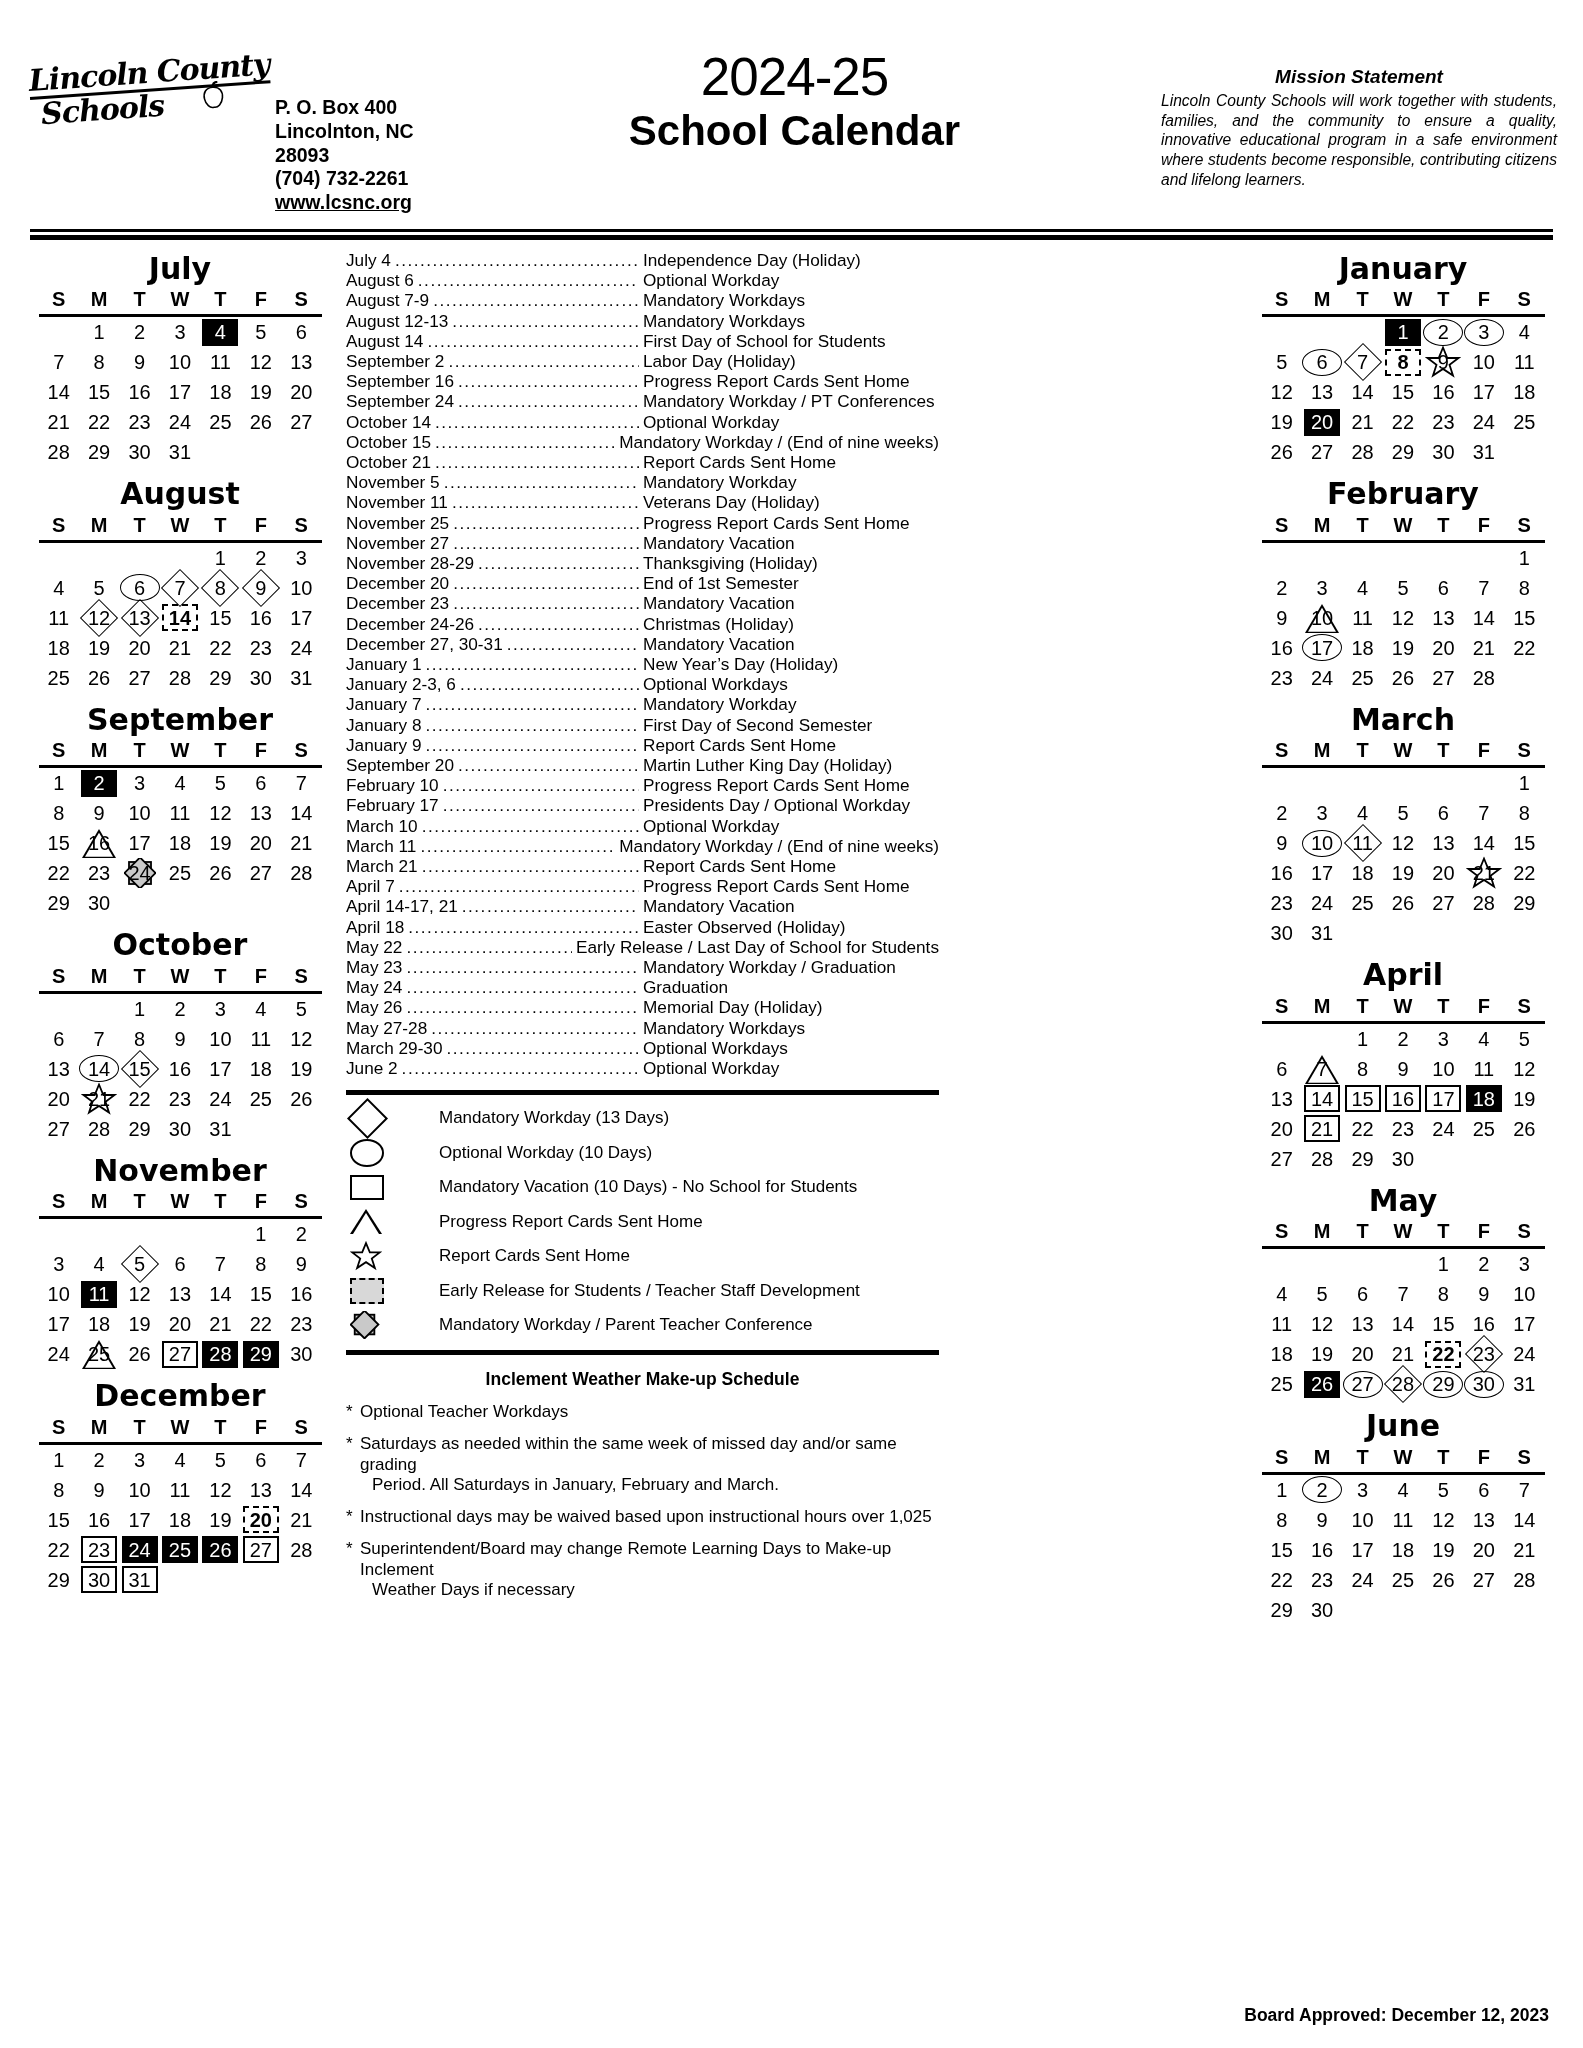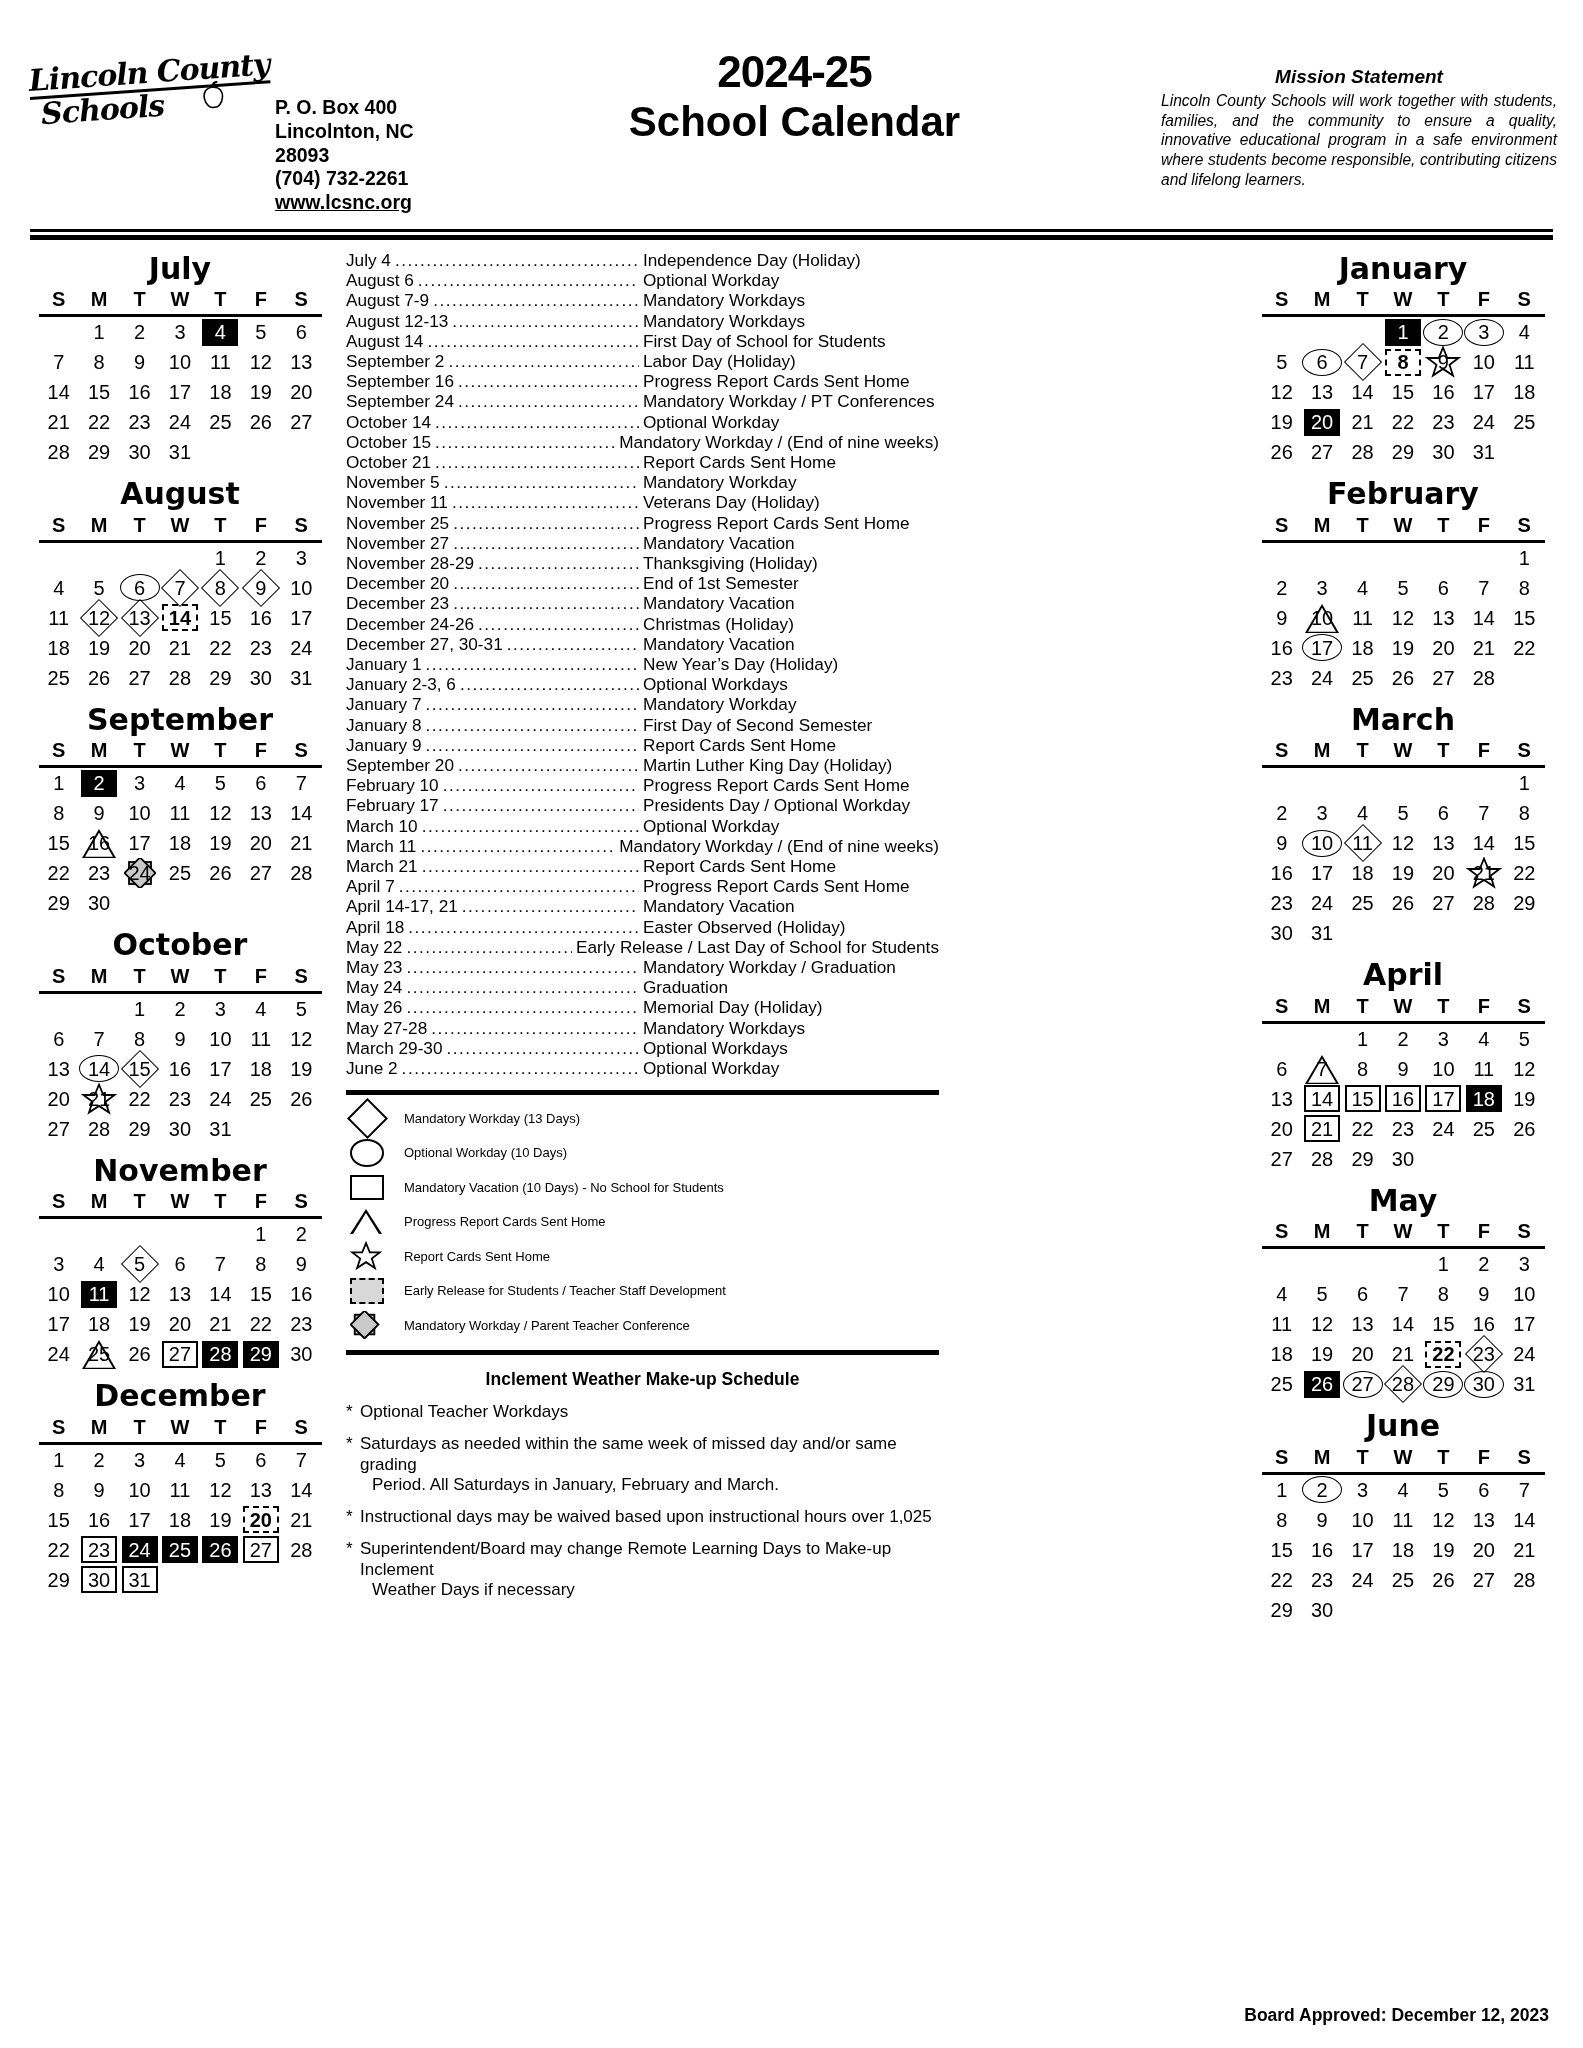--- a/index.html
+++ b/index.html
@@ -10,21 +10,21 @@
   .header{display:flex;align-items:flex-start;padding:28px 24px 0 30px;}
   .logo-block{width:400px;display:flex;align-items:flex-start;padding-top:38px;}
   .logo-script{font-family:"DejaVu Serif",serif;font-style:italic;font-weight:bold;font-size:30px;line-height:1.0;letter-spacing:-1px;transform:rotate(-4deg);transform-origin:left center;white-space:nowrap;position:relative;}
   .logo-script .l1{display:block;border-bottom:3px solid #000;padding-bottom:1px;}
   .logo-script .l2{display:block;padding-left:10px;}
   .apple{position:absolute;left:170px;top:28px;width:26px;height:28px;}
   .addr{margin-left:4px;font-weight:bold;font-size:19.5px;line-height:1.22;padding-top:30px;}
   .addr .u{text-decoration:underline;}
 
   .title-block{flex:1;text-align:center;padding-top:22px;}
-  .title-1{font-weight:bold;font-size:44px;line-height:1.02;letter-spacing:-1px;}
+  .title-1{font-weight:normal;font-size:53px;line-height:1.02;letter-spacing:-1px;}
   .title-2{font-weight:bold;font-size:42px;line-height:1.2;margin-top:2px;}
 
   .mission{width:400px;padding-top:38px;text-align:center;}
   .mission-h{font-weight:bold;font-style:italic;font-size:19px;margin-bottom:3px;}
   .mission-b{font-style:italic;font-size:15.6px;line-height:1.26;text-align:justify;padding:0 2px;}
 
   .rule-double{margin:14px 30px 0 30px;border-top:3px solid #000;border-bottom:5px solid #000;height:3px;}
 
   
   .content{display:flex;padding:10px 30px 0 30px;}
@@ -57,21 +57,21 @@
   
   .sd-title{text-align:center;font-weight:bold;font-size:30px;text-decoration:underline;padding:8px 0 10px 0;letter-spacing:0.5px;}
   .sd-list{font-size:17.2px;line-height:1.175;}
   .sd-row{display:flex;align-items:baseline;white-space:nowrap;}
   .sd-date{flex:0 0 auto;}
   .sd-dots{flex:1 1 auto;overflow:hidden;white-space:nowrap;margin:0 4px;letter-spacing:1.5px;}
   .sd-desc{flex:0 0 296px;}
 
   
   .sep{border-top:5px solid #000;margin:12px 0 10px 0;}
-  .legend-row{display:flex;align-items:center;font-size:13px;margin-bottom:8.5px;}
+  .legend-row{display:flex;align-items:center;font-size:17px;margin-bottom:8.5px;gap:35px;}
   .lg-icon{width:54px;flex:0 0 54px;display:flex;align-items:center;justify-content:flex-start;height:26px;padding-left:4px;}
   .lg-diamond{width:25px;height:25px;border:2px solid #000;transform:rotate(45deg);margin-left:3px;}
   .lg-ellipse{width:30px;height:24px;border:2px solid #000;border-radius:50%;}
   .lg-rect{width:30px;height:21px;border:2px solid #000;}
   .lg-black{width:32px;height:23px;background:#000;}
   .lg-tri{width:0;height:0;border-left:16px solid transparent;border-right:16px solid transparent;border-bottom:25px solid #000;position:relative;}
   .lg-tri::after{content:"";position:absolute;left:-13px;top:4px;width:0;height:0;border-left:13px solid transparent;border-right:13px solid transparent;border-bottom:21px solid #fff;}
   .lg-dashed{width:30px;height:22px;border:2px dashed #000;background:#d8d8d8;}
 
   

